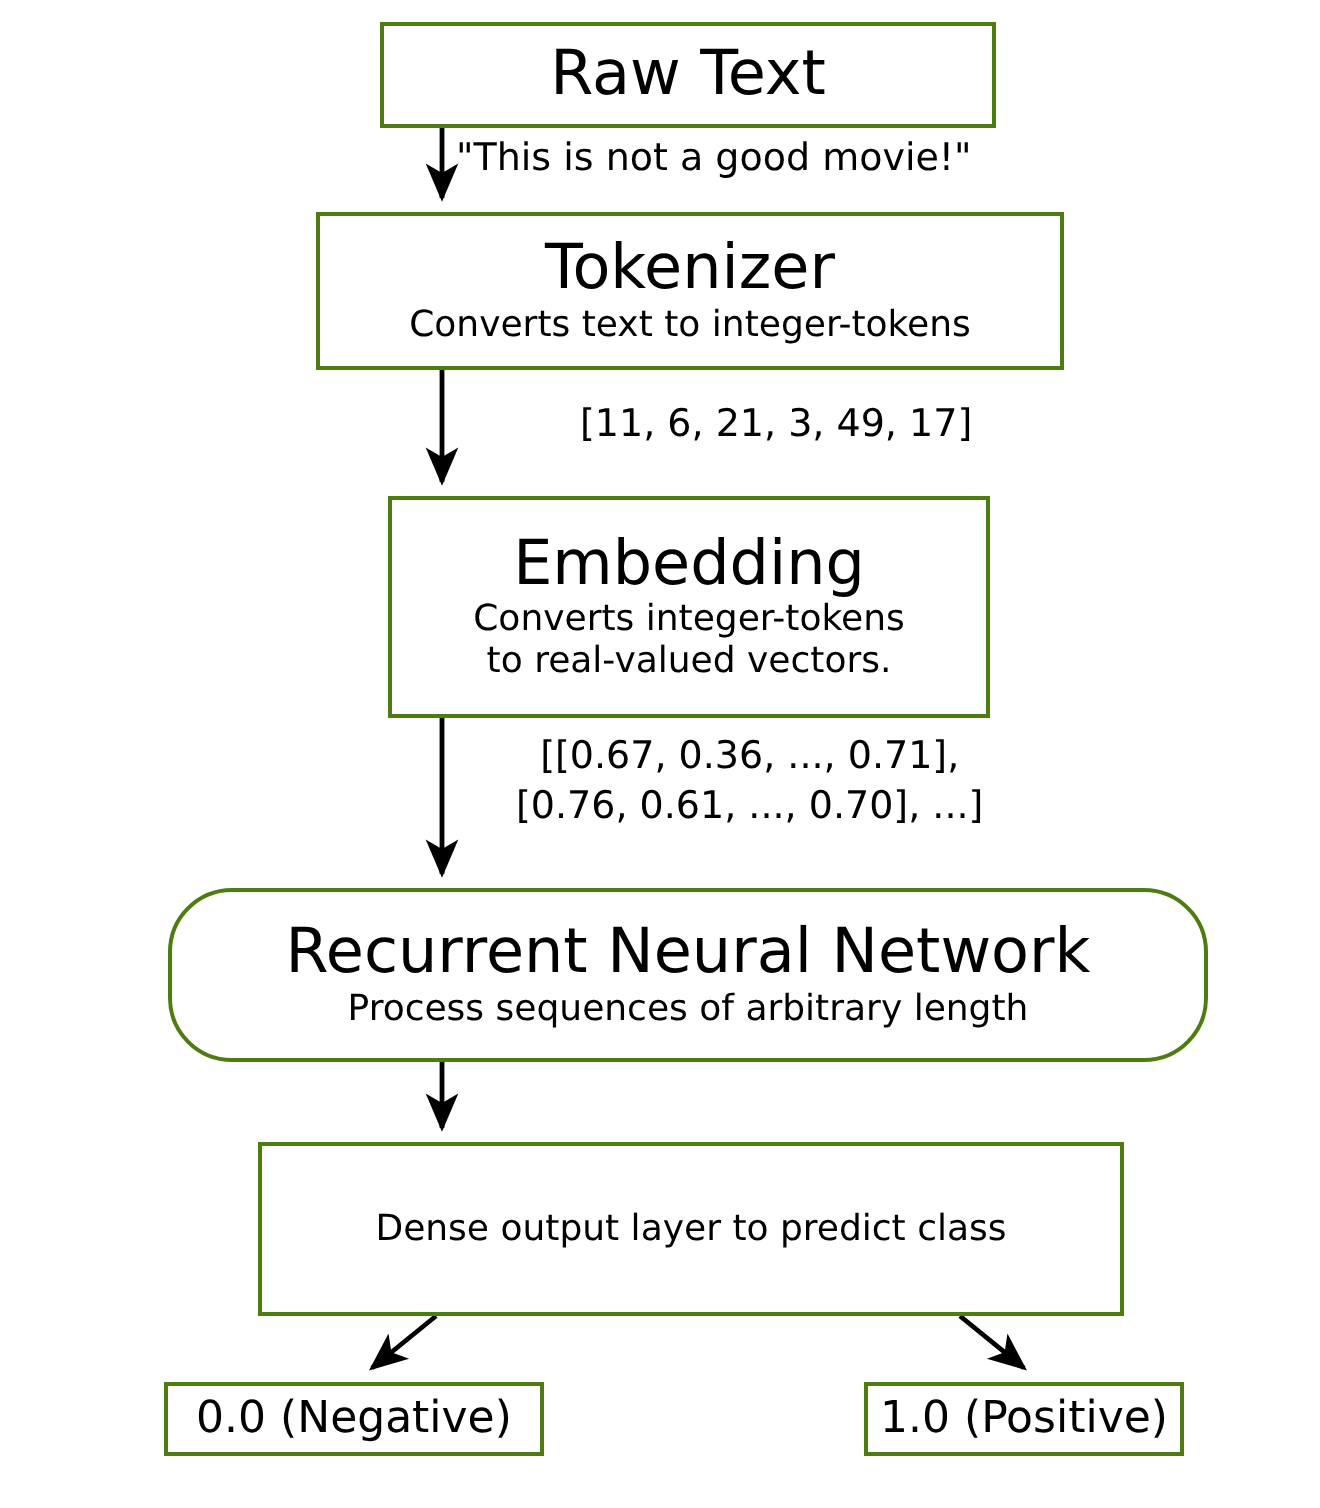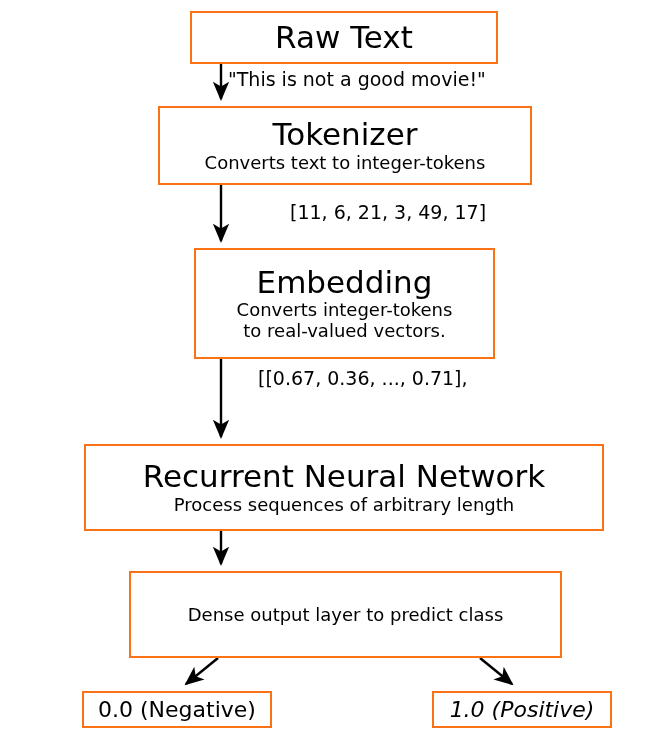--- a/index.html
+++ b/index.html
@@ -19,21 +19,21 @@
     width: 660px;
     height: 754px;
     background: #ffffff;
   }
 
   
   .node {
     position: absolute;
     box-sizing: border-box;
     background: #ffffff;
-    border: 2px solid #f97316;
+    border: 2px solid #4d7c0f;
     display: flex;
     flex-direction: column;
     align-items: center;
     justify-content: center;
     text-align: center;
     color: #000000;
     line-height: 1.0;
   }
   .node .title {
     display: block;
@@ -48,24 +48,24 @@
     white-space: nowrap;
   }
   .node.small .title {
     font-size: 22px;
   }
 
   
   #node-raw-text   { left: 190px; top: 11px;  width: 308px; height: 53px; }
   #node-tokenizer  { left: 158px; top: 106px; width: 374px; height: 79px; }
   #node-embedding  { left: 194px; top: 248px; width: 301px; height: 111px; }
-  #node-rnn        { left:  84px; top: 444px; width: 520px; height: 87px; }
+  #node-rnn        { left:  84px; top: 444px; width: 520px; height: 87px; border-radius: 32px; }
   #node-sigmoid    { left: 129px; top: 571px; width: 433px; height: 87px; }
   #node-negative   { left:  82px; top: 691px; width: 190px; height: 37px; }
-  #node-positive   { left: 432px; top: 691px; width: 180px; height: 37px; font-style: italic; }
+  #node-positive   { left: 432px; top: 691px; width: 160px; height: 37px; }
 
   
   .edge-label {
     position: absolute;
     color: #000000;
     font-size: 19px;
     line-height: 1.32;
     white-space: nowrap;
   }
   #label-raw-to-tok   { left: 228px; top: 67px; }
@@ -138,15 +138,16 @@
   <div class="node small" id="node-positive">
     <span class="title">1.0 (Positive)</span>
   </div>
 
   <div class="edge-label" id="label-raw-to-tok">"This is not a good movie!"</div>
 
   <div class="edge-label" id="label-tok-to-emb">[11, 6, 21, 3, 49, 17]</div>
 
   <div class="edge-label" id="label-emb-to-rnn">
     <div>[[0.67, 0.36, ..., 0.71],</div>
+    <div>[0.76, 0.61, ..., 0.70], ...]</div>
   </div>
 
 </div>
 
 </body></html>

